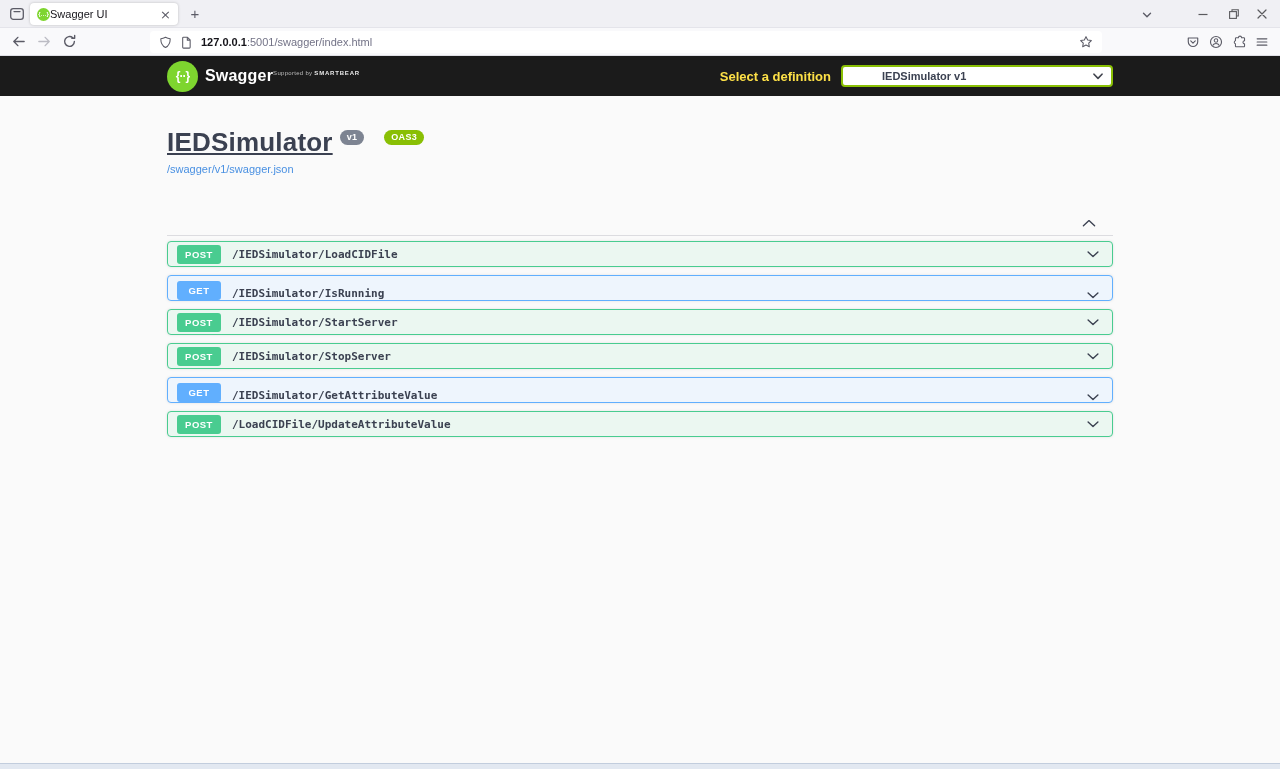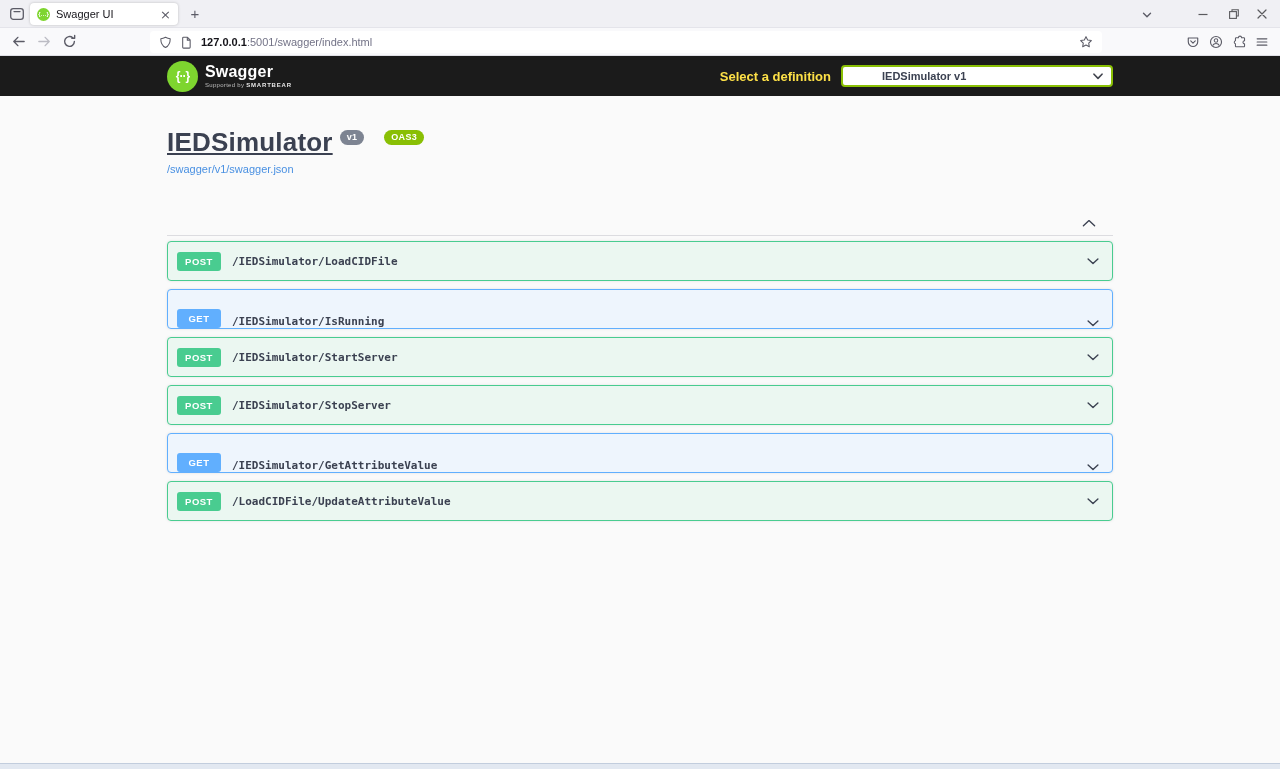--- a/index.html
+++ b/index.html
@@ -13,21 +13,21 @@
 
   
   .tabstrip{
     position:absolute;top:0;left:0;right:0;height:28px;
     background:#f0f0f4;border-bottom:1px solid #e4e4ea;box-sizing:border-box;
   }
   .ffview{position:absolute;left:9px;top:6px;width:16px;height:16px;cursor:pointer;}
   .tab{
     position:absolute;left:30px;top:3px;width:148px;height:22px;
     background:#ffffff;border-radius:4px;box-shadow:0 0 3px rgba(0,0,0,.22);
-    display:flex;align-items:center;padding:0 7px;box-sizing:border-box;gap:6px;
+    display:flex;align-items:center;padding:0 7px;box-sizing:border-box;
   }
   .favicon{
     width:13px;height:13px;border-radius:50%;background:var(--logo-green,#85ea2d);
     color:#fff;font-size:6px;font-weight:bold;display:flex;align-items:center;justify-content:center;
     flex:0 0 auto;line-height:1;
   }
   .tab-title{font-size:11px;color:#15141a;white-space:nowrap;overflow:hidden;flex:1;}
   .tab-close{
     font-size:13px;color:#5b5b66;line-height:1;flex:0 0 auto;cursor:pointer;
     font-family:"DejaVu Sans",sans-serif;
@@ -69,21 +69,21 @@
     position:absolute;top:56px;left:0;right:0;height:40px;
     background:var(--topbar-bg,#1b1b1b);
   }
   .wrapper{width:946px;margin:0 auto;height:100%;display:flex;align-items:center;}
   .logo{display:flex;align-items:center;gap:7px;}
   .logo-circle{
     width:31px;height:31px;border-radius:50%;background:var(--logo-green,#85ea2d);
     color:#fff;display:flex;align-items:center;justify-content:center;
     font-size:12px;font-weight:bold;line-height:1;letter-spacing:-1px;
   }
-  .logo-textblock{display:flex;flex-direction:column;line-height:1;}
+  .logo-textblock{display:flex;flex-direction:row;line-height:1;text-align:right;}
   .logo-word{color:#ffffff;font-size:16px;font-weight:bold;letter-spacing:.2px;}
   .logo-sub{margin-top:2px;font-size:6px;color:#bdbdbd;letter-spacing:.3px;}
   .logo-sub .brand{color:#e8e8e8;font-weight:bold;letter-spacing:.8px;}
   .def-group{margin-left:auto;display:flex;align-items:center;gap:10px;}
   .def-label{color:#fde047;font-size:13px;font-weight:bold;}
   .def-select{
     width:272px;height:22px;background:#ffffff;
     border:2px solid var(--select-border,#89bf04);border-radius:4px;box-sizing:border-box;
     display:flex;align-items:center;padding:0 8px;cursor:pointer;
   }
@@ -109,21 +109,21 @@
     display:inline-block;margin-top:7px;font-size:11px;
     color:var(--link-color,#4990e2);text-decoration:none;cursor:pointer;
   }
   .section-bar{
     margin-top:41px;display:flex;justify-content:flex-end;align-items:center;
     padding:0 16px 7px 0;border-bottom:1px solid #dcdce0;
   }
   .collapse-btn{width:16px;height:10px;cursor:pointer;}
   .oplist{margin-top:5px;}
   .op-row{
-    height:40px;box-sizing:border-box;border:1px solid;border-radius:4px;
+    height:26px;box-sizing:border-box;border:1px solid;border-radius:4px;
     display:flex;align-items:center;padding:0 12px 0 9px;margin-bottom:8px;
     box-shadow:0 0 3px rgba(0,0,0,.10);cursor:pointer;
   }
   .op-post{background:var(--post-bg,#ebf7f1);border-color:var(--post-color,#49cc90);}
   .op-get{background:var(--get-bg,#eef5fd);border-color:var(--get-color,#61affe);align-items:flex-end;}
   .method-badge{
     min-width:44px;height:19px;border-radius:3px;color:#fff;
     font-size:9.5px;font-weight:bold;letter-spacing:.5px;
     display:flex;align-items:center;justify-content:center;box-sizing:border-box;
   }

